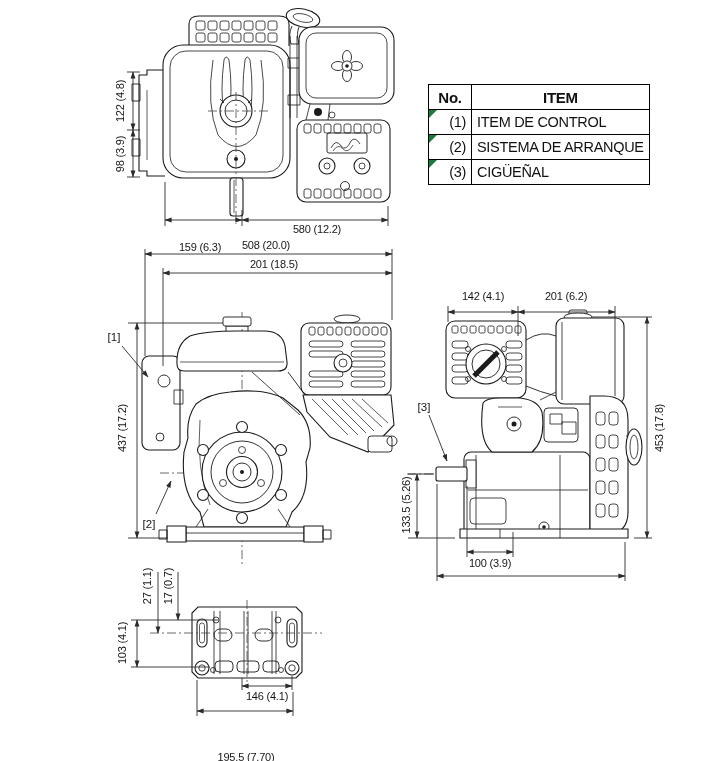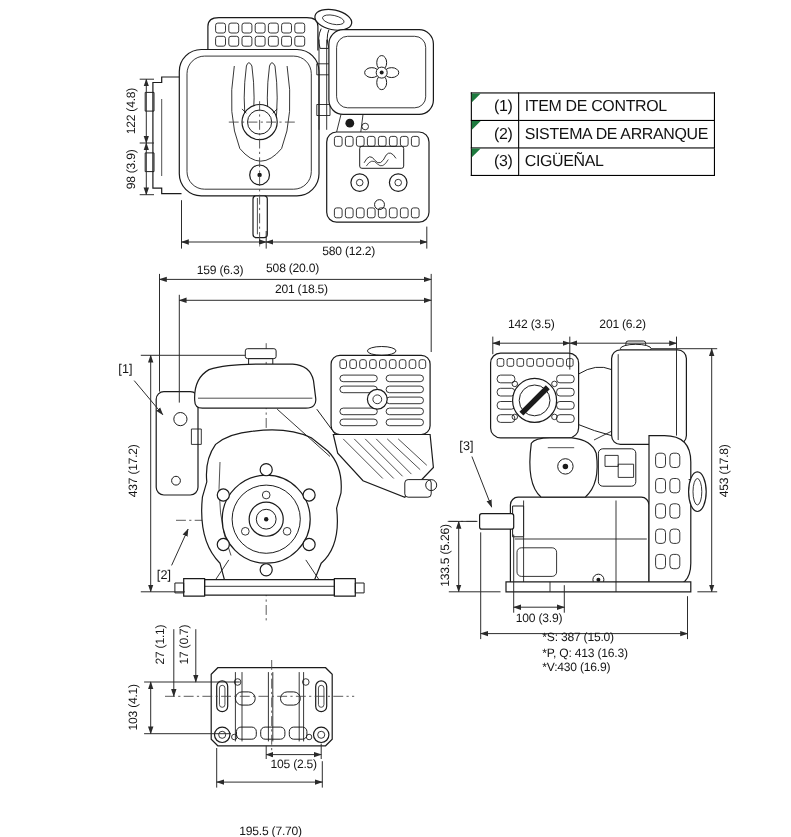--- a/index.html
+++ b/index.html
@@ -405,51 +405,50 @@
   </g>
 </svg>
 
 <div class="dim-label v" style="left:120px;top:101px">122 (4.8)</div>
 <div class="dim-label v" style="left:120px;top:154px">98 (3.9)</div>
 <div class="dim-label" style="left:200px;top:247px">159 (6.3)</div>
 <div class="dim-label" style="left:317px;top:229px">580 (12.2)</div>
 <div class="dim-label" style="left:266px;top:245px">508 (20.0)</div>
 <div class="dim-label" style="left:274px;top:264px">201 (18.5)</div>
 <div class="dim-label v" style="left:122px;top:428px">437 (17.2)</div>
-<div class="dim-label" style="left:483px;top:296px">142 (3.5)</div>
+<div class="dim-label" style="left:483px;top:296px">142 (4.1)</div>
 <div class="dim-label" style="left:566px;top:296px">201 (6.2)</div>
 <div class="dim-label v" style="left:659px;top:428px">453 (17.8)</div>
 <div class="dim-label v" style="left:406px;top:505px">133.5 (5.26)</div>
 <div class="dim-label" style="left:490px;top:563px">100 (3.9)</div>
 <div class="dim-label v" style="left:147px;top:586px">27 (1.1)</div>
 <div class="dim-label v" style="left:168px;top:586px">17 (0.7)</div>
 <div class="dim-label v" style="left:122px;top:643px">103 (4.1)</div>
-<div class="dim-label" style="left:267px;top:696px">105 (2.5)</div>
+<div class="dim-label" style="left:267px;top:696px">146 (4.1)</div>
 <div class="dim-label" style="left:246px;top:757px">195.5 (7.70)</div>
 
 <div class="ref-label" style="left:114px;top:337px">[1]</div>
 <div class="ref-label" style="left:149px;top:524px">[2]</div>
 <div class="ref-label" style="left:424px;top:407px">[3]</div>
 
 <table class="items">
   <tbody>
+        <tr>
+    <th class="col-no">No.</th>
+    <th class="col-item">ITEM</th>
+  </tr>
   <tr>
     <td class="cell-no"><span class="tri"></span><span>(1)</span></td>
     <td class="cell-item">ITEM DE CONTROL</td>
   </tr>
   <tr>
     <td class="cell-no"><span class="tri"></span><span>(2)</span></td>
     <td class="cell-item">SISTEMA DE ARRANQUE</td>
   </tr>
   <tr>
     <td class="cell-no"><span class="tri"></span><span>(3)</span></td>
     <td class="cell-item">CIGÜEÑAL</td>
   </tr>
 </tbody>
     </table>
 
-<div class="footnotes">
-  <div>*S: 387 (15.0)</div>
-  <div>*P, Q: 413 (16.3)</div>
-  <div>*V:430 (16.9)</div>
+
 </div>
 
-</div>
-
 </body></html>

